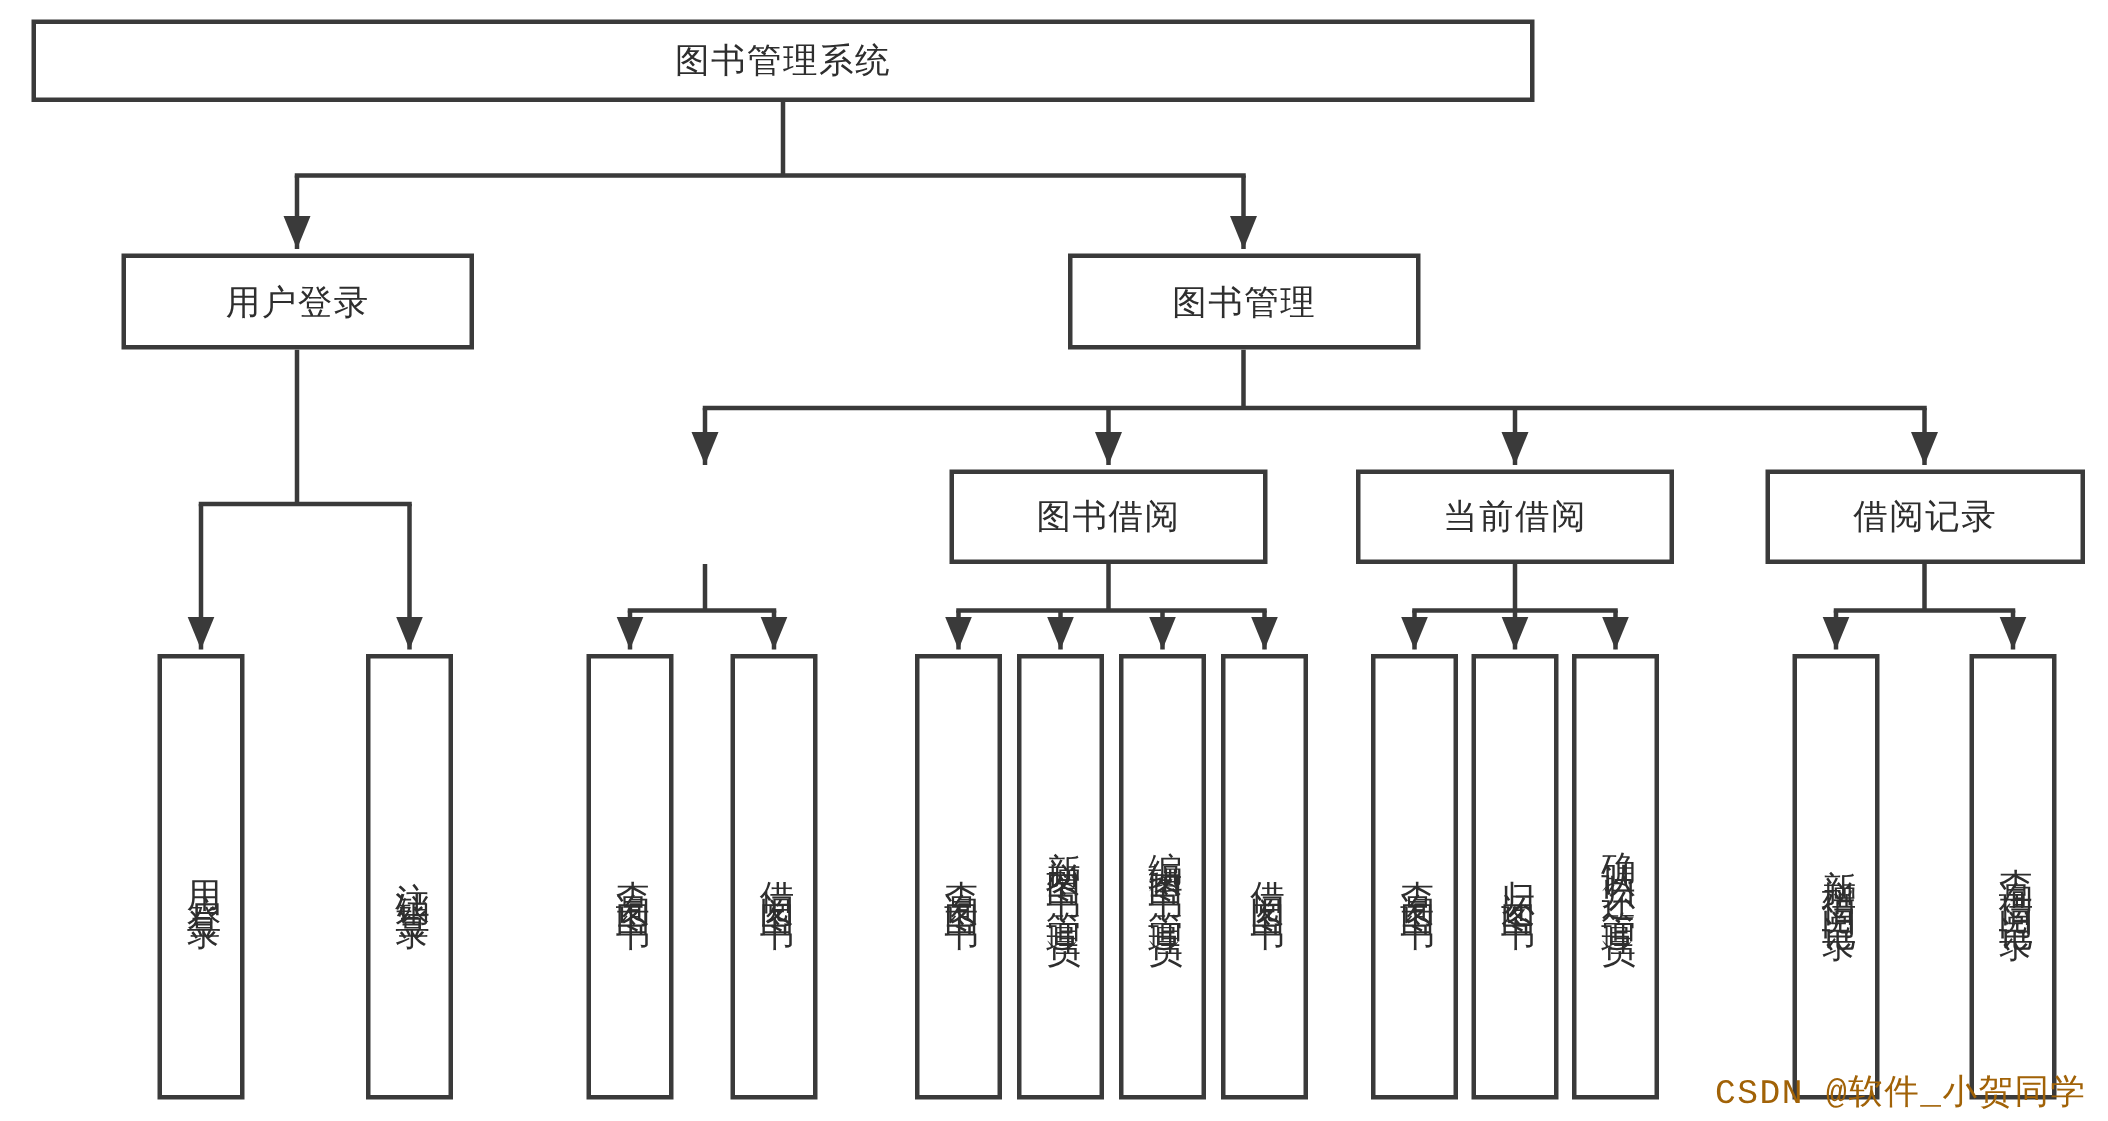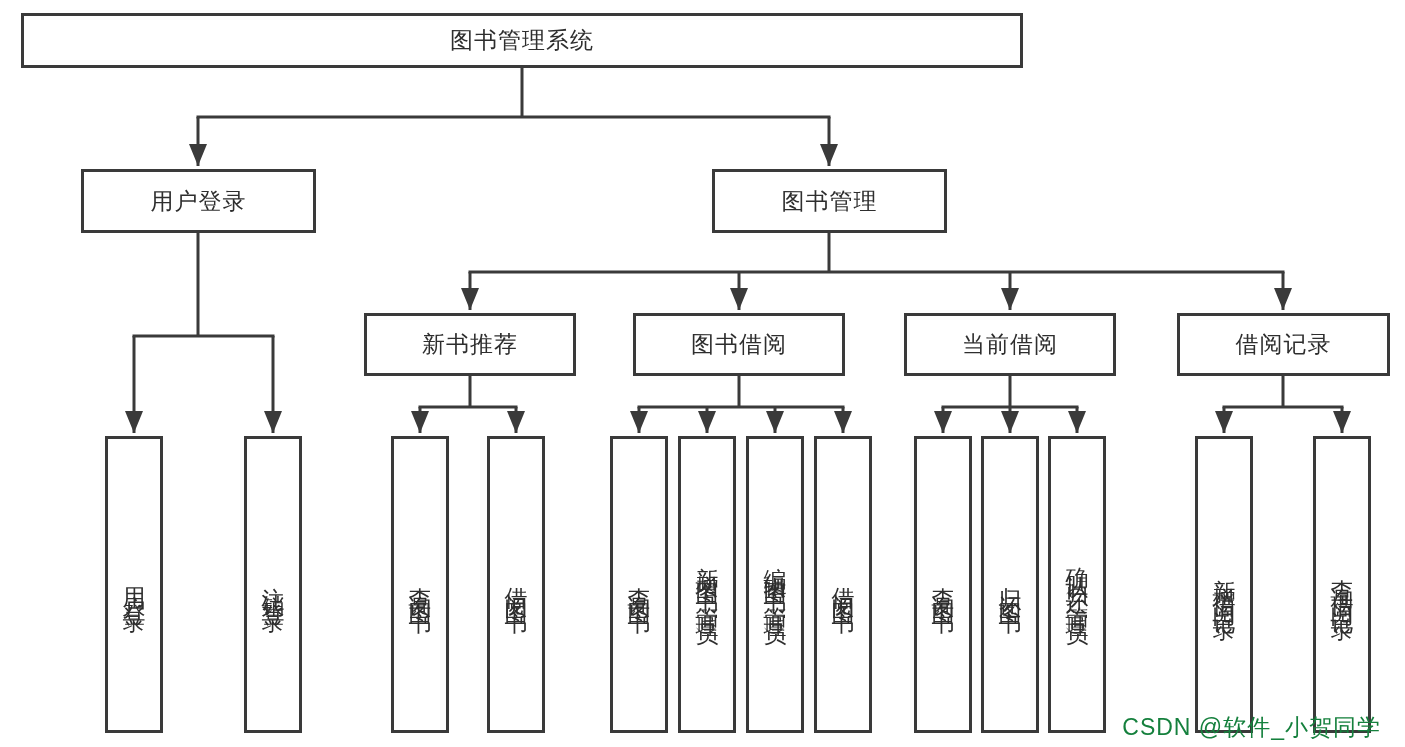--- a/index.html
+++ b/index.html
@@ -1,20 +1,20 @@
 <!DOCTYPE html>
 <html lang="zh"><head>
 <meta charset="utf-8">
 <style>
   html,body{margin:0;padding:0;background:#ffffff;}
   .canvas{
     position:relative;
     width:1405px;height:747px;
     background:#ffffff;
-    font-family:Liberation Sans, sans-serif;
+    font-family:Liberation Mono, monospace;
     overflow:hidden;
   }
   svg.connectors{position:absolute;left:0;top:0;width:1405px;height:747px;}
   .box{
     position:absolute;
     box-sizing:border-box;
     background:#ffffff;
     border:3px solid #3a3a3a;
     display:flex;
     align-items:center;
@@ -25,24 +25,24 @@
     z-index:2;
   }
   .leaf .vtext{
     writing-mode:vertical-rl;
     letter-spacing:8px;
     line-height:1;
     white-space:nowrap;
   }
   .watermark{
     position:absolute;
-    right:24px;
+    right:14px;
     bottom:4px;
     font-size:23px;
-    color:#15803d;
+    color:#a16207;
     letter-spacing:1px;
     z-index:3;
     white-space:nowrap;
   }
 </style>
 </head>
 <body>
 
 <div class="canvas">
 
@@ -107,23 +107,20 @@
     <span>图书管理系统</span>
   </div>
 
   <div class="box" style="left:81px;top:169px;width:235px;height:64px">
     <span>用户登录</span>
   </div>
   <div class="box" style="left:712px;top:169px;width:235px;height:64px">
     <span>图书管理</span>
   </div>
 
-  <div class="box" style="left:364px;top:313px;width:212px;height:63px">
-    <span>新书推荐</span>
-  </div>
   <div class="box" style="left:904px;top:313px;width:212px;height:63px">
     <span>当前借阅</span>
   </div>
   <div class="box" style="left:633px;top:313px;width:212px;height:63px">
     <span>图书借阅</span>
   </div>
   <div class="box" style="left:1177px;top:313px;width:213px;height:63px">
     <span>借阅记录</span>
   </div>
 

